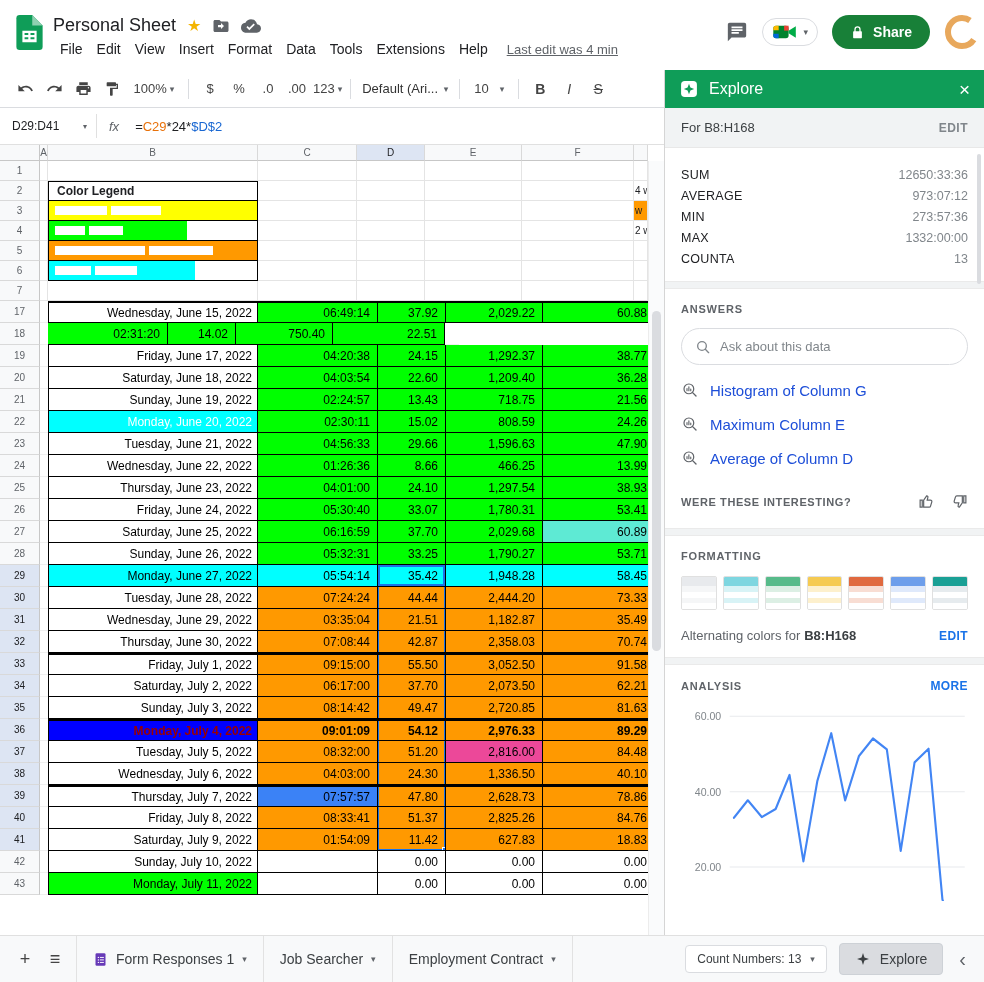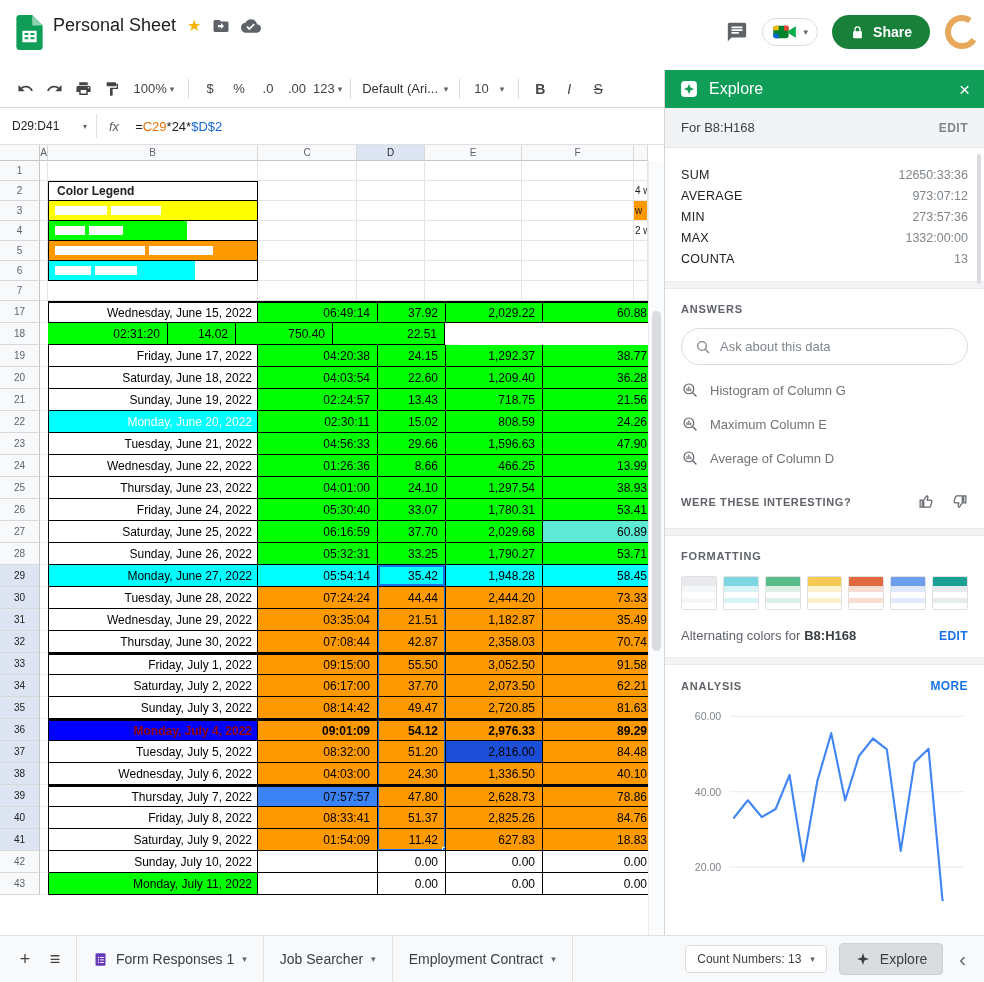--- a/index.html
+++ b/index.html
@@ -106,21 +106,21 @@
   .stat-row{display:flex;align-items:center;height:21px;font-size:12.5px;}
   .stat-label{color:#202124;letter-spacing:.3px;}
   .stat-value{margin-left:auto;color:#80868b;}
   .band{height:8px;background:#f1f3f4;border-top:1px solid #eaeaea;border-bottom:1px solid #eaeaea;}
   .section{padding:14px 16px 14px;}
   .sec-head{font-size:11px;font-weight:bold;color:#5f6368;letter-spacing:.8px;}
   .searchbox{margin-top:13px;height:37px;border:1px solid #dadce0;border-radius:19px;display:flex;
              align-items:center;gap:9px;padding:0 13px;}
   .ask-input{border:none;outline:none;flex:1;font-family:"Liberation Sans",sans-serif;font-size:13px;color:#3c4043;background:transparent;}
   .ask-input::placeholder{color:#80868b;}
-  .suggestion{display:flex;align-items:center;gap:11px;height:34px;font-size:13px;color:#737373;}
+  .suggestion{display:flex;align-items:center;gap:11px;height:34px;font-size:15px;color:#1d4ed8;}
   .sugg-icon{display:flex;align-items:center;}
   .feedback-row{display:flex;align-items:center;margin-top:18px;margin-bottom:4px;}
   .feedback-label{font-size:11px;font-weight:bold;color:#5f6368;letter-spacing:.6px;}
   .thumb{margin-left:auto;display:flex;align-items:center;}
   .thumb.down{margin-left:16px;transform:rotate(180deg);}
   .swatch-row{display:flex;gap:6px;margin-top:14px;}
   .swatch{width:36px;height:34px;border:1px solid #e0e0e0;border-radius:2px;display:flex;
           flex-direction:column;overflow:hidden;background:#fff;}
   .sw-head{height:9px;flex:none;}
   .sw-stripe{flex:1;background:#fff;}
@@ -169,20 +169,34 @@
         <span class="ticon">
           <svg width="18" height="18" viewBox="0 0 24 24">
               <path fill="#5f6368" d="M20 6h-8l-2-2H4c-1.1 0-2 .9-2 2v12c0 1.1.9 2 2 2h16c1.1 0 2-.9 2-2V8c0-1.1-.9-2-2-2zm-8 10v-2.5H8v-3h4V8l4 4-4 4z"></path>
             </svg>
         </span>
         <span class="ticon">
           <svg width="20" height="20" viewBox="0 0 24 24">
               <path fill="#5f6368" d="M19.35 10.04A7.49 7.49 0 0 0 12 4C9.11 4 6.6 5.64 5.35 8.04A5.994 5.994 0 0 0 0 14c0 3.31 2.69 6 6 6h13c2.76 0 5-2.24 5-5 0-2.64-2.05-4.78-4.65-4.96zM10 17l-3.5-3.5 1.41-1.41L10 14.17 15.18 9l1.41 1.41L10 17z"></path>
             </svg>
         </span>
+      </div>
+      <div class="menu-row">
+        <span class="menus">
+            <div class="menu-item">File</div>
+            <div class="menu-item">Edit</div>
+            <div class="menu-item">View</div>
+            <div class="menu-item">Insert</div>
+            <div class="menu-item">Format</div>
+            <div class="menu-item">Data</div>
+            <div class="menu-item">Tools</div>
+            <div class="menu-item">Extensions</div>
+            <div class="menu-item">Help</div>
+          </span>
+        <span class="last-edit">Last edit was 4 min</span>
       </div>
     </div>
     <div class="top-actions">
       <span class="ticon">
         <svg width="22" height="22" viewBox="0 0 24 24">
             <path fill="#5f6368" d="M20 2H4c-1.1 0-2 .9-2 2v18l4-4h14c1.1 0 2-.9 2-2V4c0-1.1-.9-2-2-2zM6 9h12v2H6V9zm8 5H6v-2h8v2zm4-6H6V6h12v2z"></path>
           </svg>
       </span>
       <span class="meet-pill">
         <svg width="26" height="18" viewBox="0 0 28 20">
@@ -568,21 +582,21 @@
           <div class="dcell num we sept bold" style="background: rgb(255, 153, 0);">2,976.33</div>
           <div class="dcell num wf sept bold" style="background: rgb(255, 153, 0);">89.29</div>
           <div class="dcell g"></div>
         </div>
         <div class="grow">
           <div class="rh hl">37</div>
           <div class="dcell a"></div>
           <div class="dcell b">Tuesday, July 5, 2022</div>
           <div class="dcell num wc" style="background: rgb(255, 153, 0);">08:32:00</div>
           <div class="dcell num wd in-range" style="background: rgb(255, 153, 0);">51.20</div>
-          <div class="dcell num we" style="background: #1d4ed8; padding-left: 8px;">2,816.00</div>
+          <div class="dcell num we" style="background: #ec4899; padding-left: 8px;">2,816.00</div>
           <div class="dcell num wf" style="background: rgb(255, 153, 0);">84.48</div>
           <div class="dcell g"></div>
         </div>
         <div class="grow">
           <div class="rh hl">38</div>
           <div class="dcell a"></div>
           <div class="dcell b">Wednesday, July 6, 2022</div>
           <div class="dcell num wc" style="background: rgb(255, 153, 0);">04:03:00</div>
           <div class="dcell num wd in-range" style="background: rgb(255, 153, 0);">24.30</div>
           <div class="dcell num we" style="background: rgb(255, 153, 0);">1,336.50</div>

